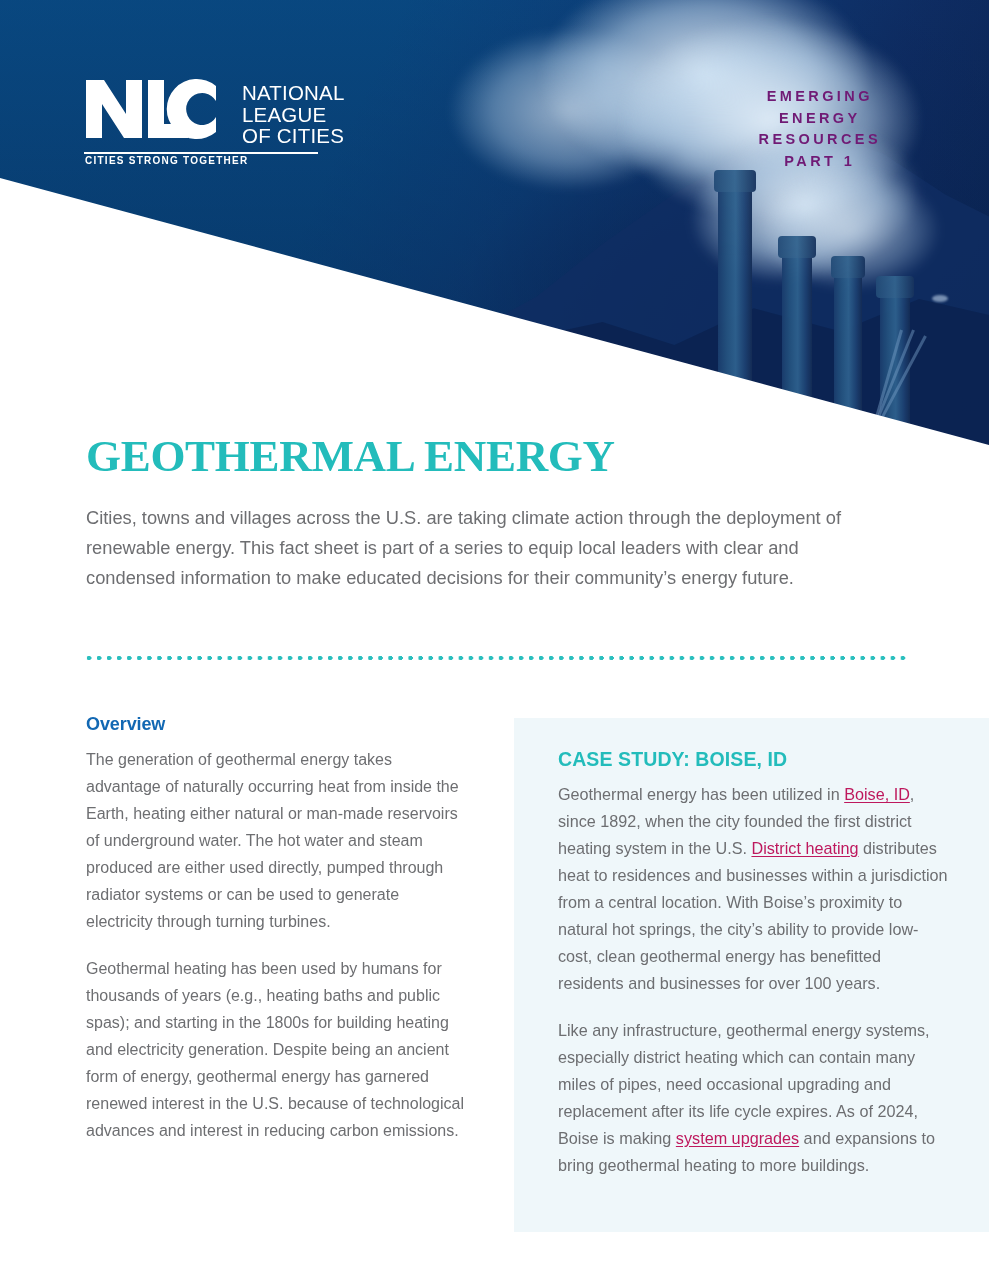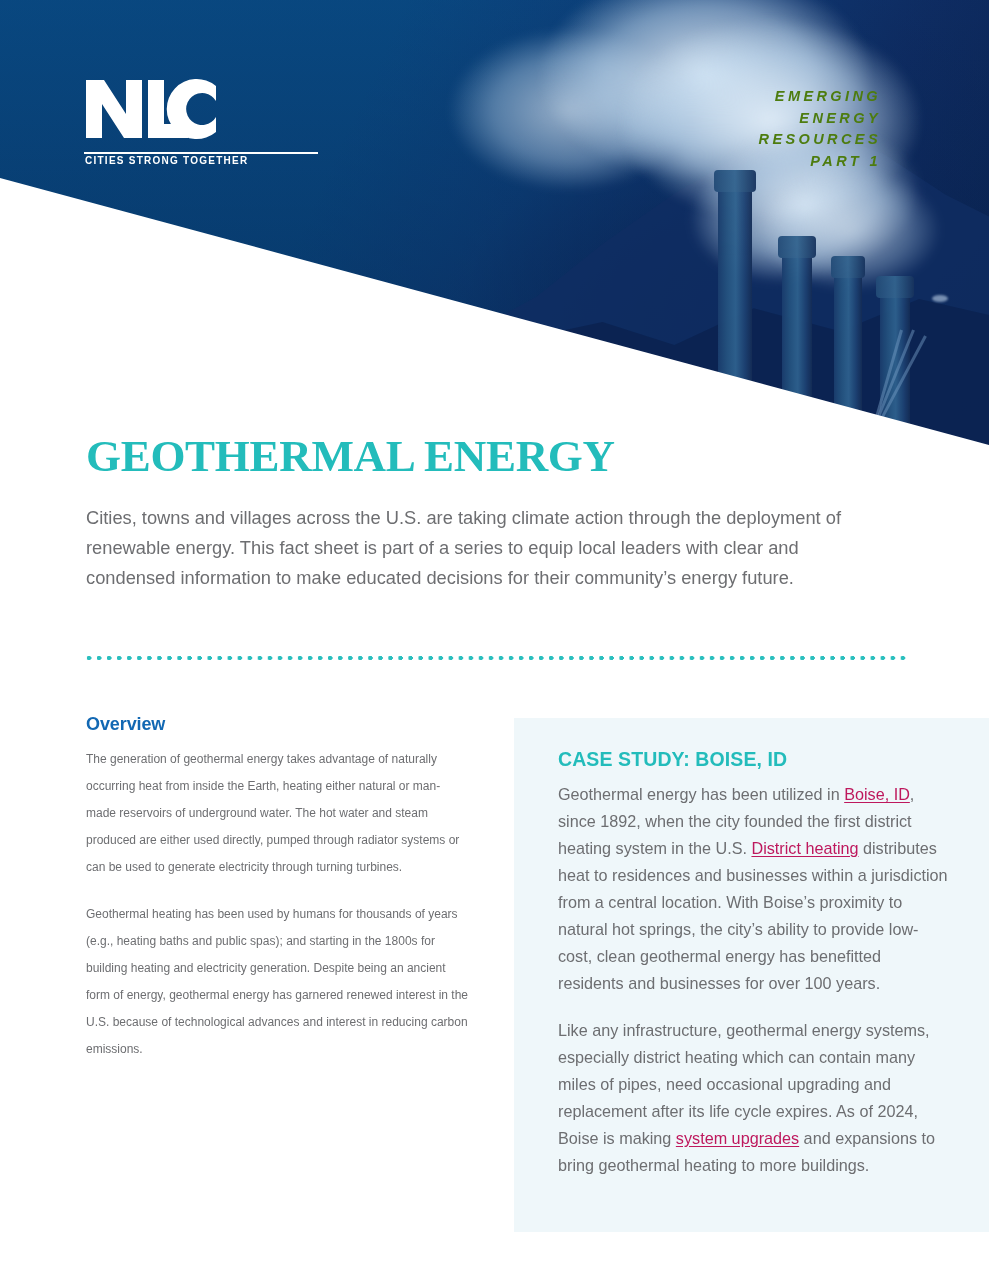--- a/index.html
+++ b/index.html
@@ -145,27 +145,26 @@
     color: #ffffff;
     font-size: 10px;
     font-weight: bold;
     letter-spacing: 1.25px;
   }
 
   
   .series-label {
     position: absolute;
     right: 108px; top: 86px;
-    text-align: right;
-    color: #4d7c0f;
+    text-align: center;
+    color: #701a75;
     font-size: 14.5px;
     font-weight: bold;
     letter-spacing: 3.4px;
     line-height: 21.5px;
-    font-style: italic;
   }
 
   
   .doc-title {
     position: absolute;
     left: 86px; top: 430px;
     margin: 0;
     color: #23bcbb;
     font-size: 45px;
     font-weight: bold;
@@ -201,21 +200,21 @@
   }
   .section-heading {
     margin: 0 0 11px 0;
     color: #1268b3;
     font-size: 18px;
     font-weight: bold;
     letter-spacing: -0.1px;
   }
   .body-p {
     margin: 0 12px 20px 0;
-    font-size: 12px;
+    font-size: 16px;
     line-height: 27px;
     color: #6d6e71;
   }
   .body-p:last-child { margin-bottom: 0; }
 
   .case-box {
     position: absolute;
     left: 514px; top: 718px;
     width: 475px;
     height: 514px;
@@ -270,20 +269,25 @@
   </div>
   <div class="hero-wedge"></div>
 </div>
 
 <div class="logo-block">
   <svg class="logo-mark" width="140" height="62" viewBox="0 0 140 62">
     <path d="M2 60 L2 2 L20 2 L42 36 L42 2 L58 2 L58 60 L40 60 L18 26 L18 60 Z" fill="#ffffff"></path>
     <path d="M64 2 L80 2 L80 46 L104 46 L104 60 L64 60 Z" fill="#ffffff"></path>
     <path d="M132 8 A30 30 0 1 0 132 54 L132 39 A16 16 0 1 1 132 23 Z" fill="#ffffff"></path>
   </svg>
+  <div class="logo-words">
+    <div>NATIONAL</div>
+    <div>LEAGUE</div>
+    <div>OF CITIES</div>
+  </div>
 </div>
 <div class="logo-rule"></div>
 <div class="logo-tagline">CITIES STRONG TOGETHER</div>
 
 <div class="series-label">
   <div>EMERGING</div>
   <div>ENERGY</div>
   <div>RESOURCES</div>
   <div>PART 1</div>
 </div>

